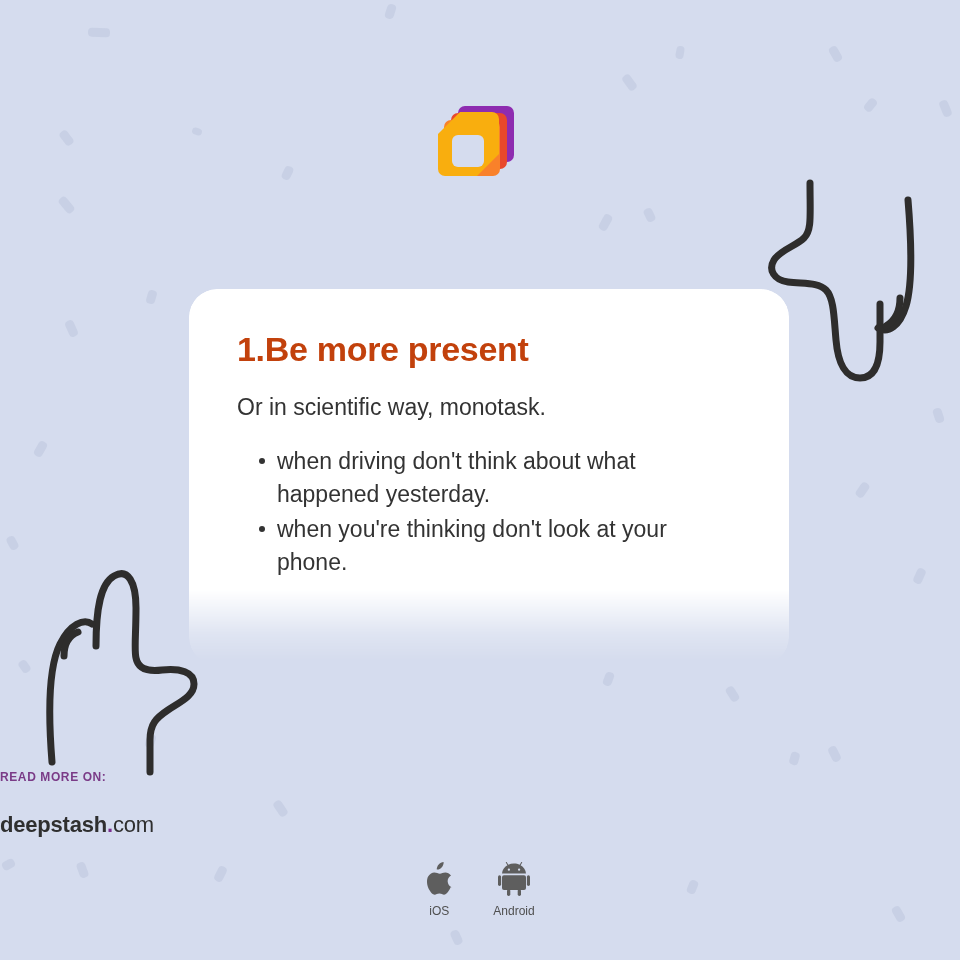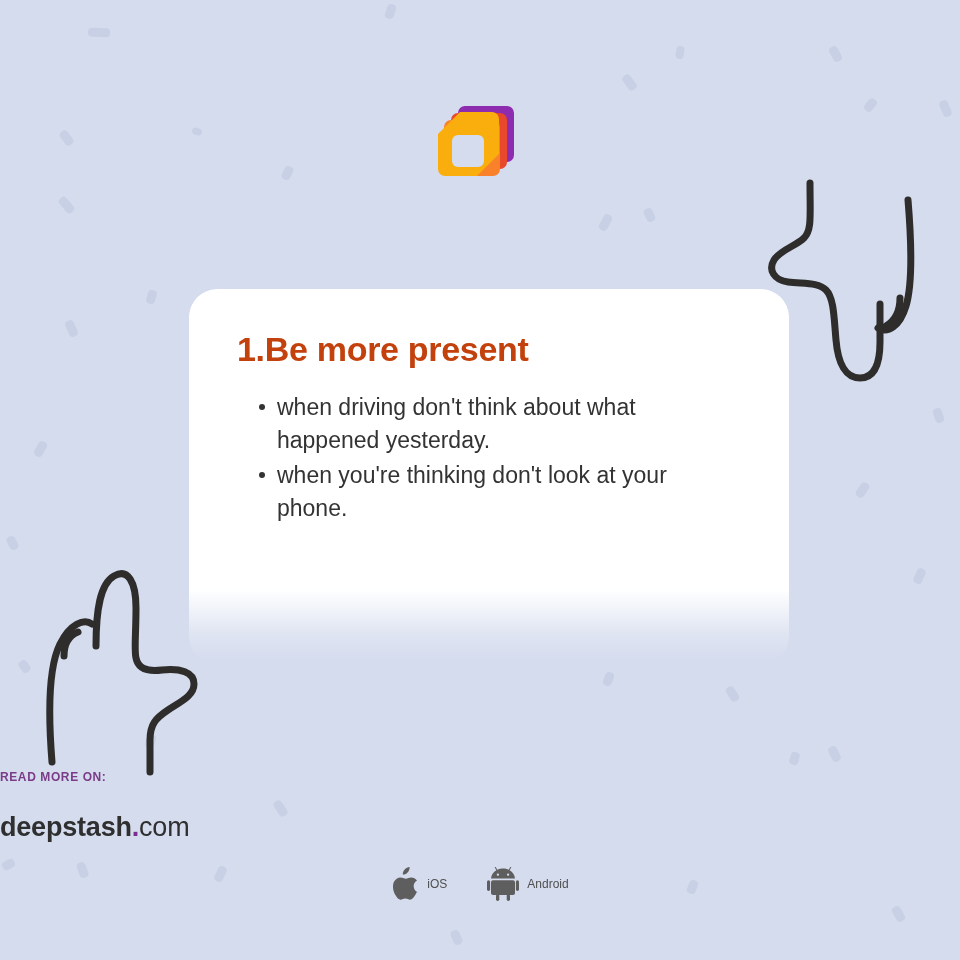--- a/index.html
+++ b/index.html
@@ -88,36 +88,36 @@
   
   #footer { position:absolute; left:0; right:0; top:770px; text-align:left; }
   #read-more-label {
     font-size:12px;
     font-weight:bold;
     letter-spacing:.6px;
     color:#7a3b87;
   }
   #brand-wordmark {
     margin-top:28px;
-    font-size:27px;
+    font-size:22px;
     color:#2f2f2f;
     letter-spacing:-.2px;
   }
   #brand-wordmark .wm-bold { font-weight:bold; }
   #brand-wordmark .wm-dot { color:#7a2f8f; font-weight:bold; }
   #brand-wordmark .wm-tld { font-weight:normal; color:#2f2f2f; }
 
   #store-badges {
     margin-top:24px;
     display:flex;
     justify-content:center;
     align-items:center;
     gap:40px;
   }
-  .store-badge { display:flex; align-items:center; gap:8px; }
+  .store-badge { display:flex; align-items:center; gap:8px;flex-direction:column; }
   .store-badge-label { font-size:12px; color:#4f4f4f; }
   .store-icon { fill:#5e5e5e; display:block; }
 </style>
 </head>
 <body>
 
 <div id="confetti-layer">
     <div class="speck" style="left: 88px; top: 28px; width: 22px; height: 9px; background: rgb(198, 206, 227); transform: rotate(2deg);"></div>
     <div class="speck" style="left: 62px; top: 130px; width: 9px; height: 16px; background: rgb(198, 206, 227); transform: rotate(-38deg);"></div>
     <div class="speck" style="left: 192px; top: 128px; width: 10px; height: 7px; background: rgb(198, 206, 227); transform: rotate(20deg);"></div>
@@ -179,20 +179,21 @@
     <rect x="21" y="9" width="56" height="56" rx="7" fill="#e8482c"></rect>
     <rect x="14" y="16" width="56" height="56" rx="7" fill="#f9812a"></rect>
     <path d="M8 30 L30 8 L62 8 A7 7 0 0 1 69 15 L69 50 L47 72 L15 72 A7 7 0 0 1 8 65 Z" fill="#f9ae0e"></path>
     <rect x="22" y="31" width="32" height="32" rx="6" fill="#d5dcee"></rect>
   </svg>
 </div>
 
 <div id="idea-card">
   <div id="card-inner-surface"></div>
   <h1 id="card-title">1.Be more present</h1>
+  <p id="card-subtitle">Or in scientific way, monotask.</p>
   <ul id="card-bullet-list">
     <li class="bullet-item">when driving don't think about what happened yesterday.</li>
     <li class="bullet-item">when you're thinking don't look at your phone.</li>
   </ul>
 </div>
 
 <div id="footer">
   <div id="read-more-label">READ MORE ON:</div>
 
   <div id="brand-wordmark">

